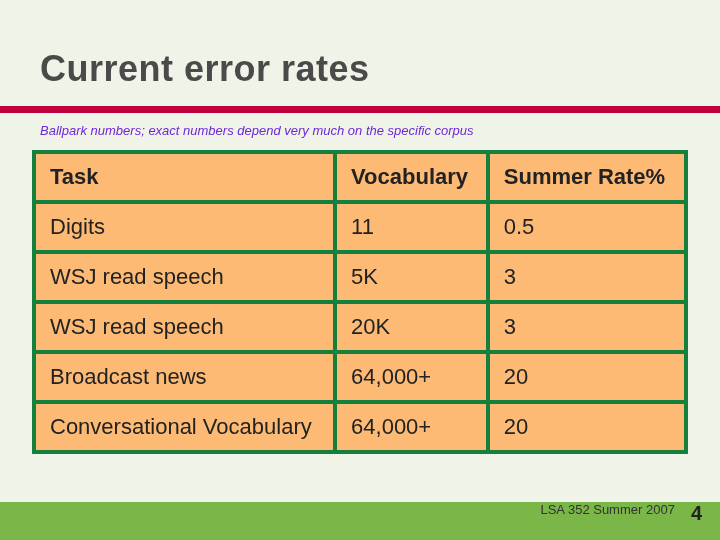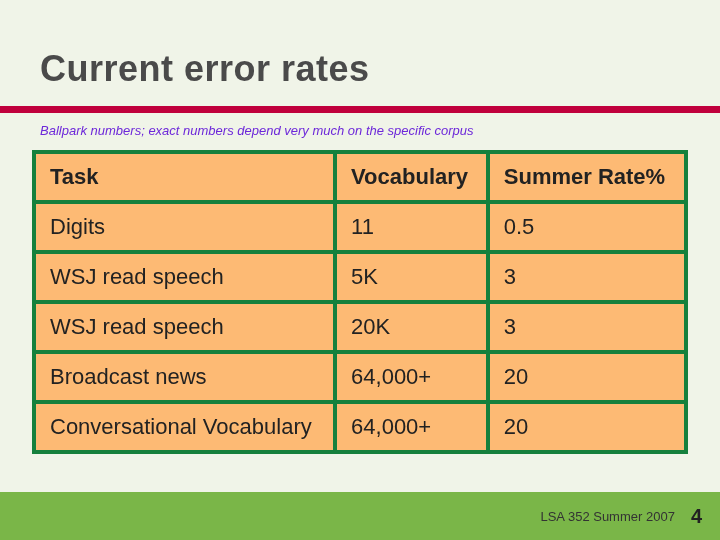--- a/index.html
+++ b/index.html
@@ -67,24 +67,23 @@
       background: #fdba74;
       vertical-align: middle;
     }
 
     tr:first-child td {
       font-weight: bold;
       font-size: 22px;
     }
 
     .footer {
-      height: 48px;
+      height: 38px;
       background: #7ab648;
       display: flex;
-      align-items: center;
       justify-content: flex-end;
       padding: 0 18px;
       margin-top: auto;
     }
 
     .footer-text {
       font-size: 13px;
       color: #333;
     }
 

